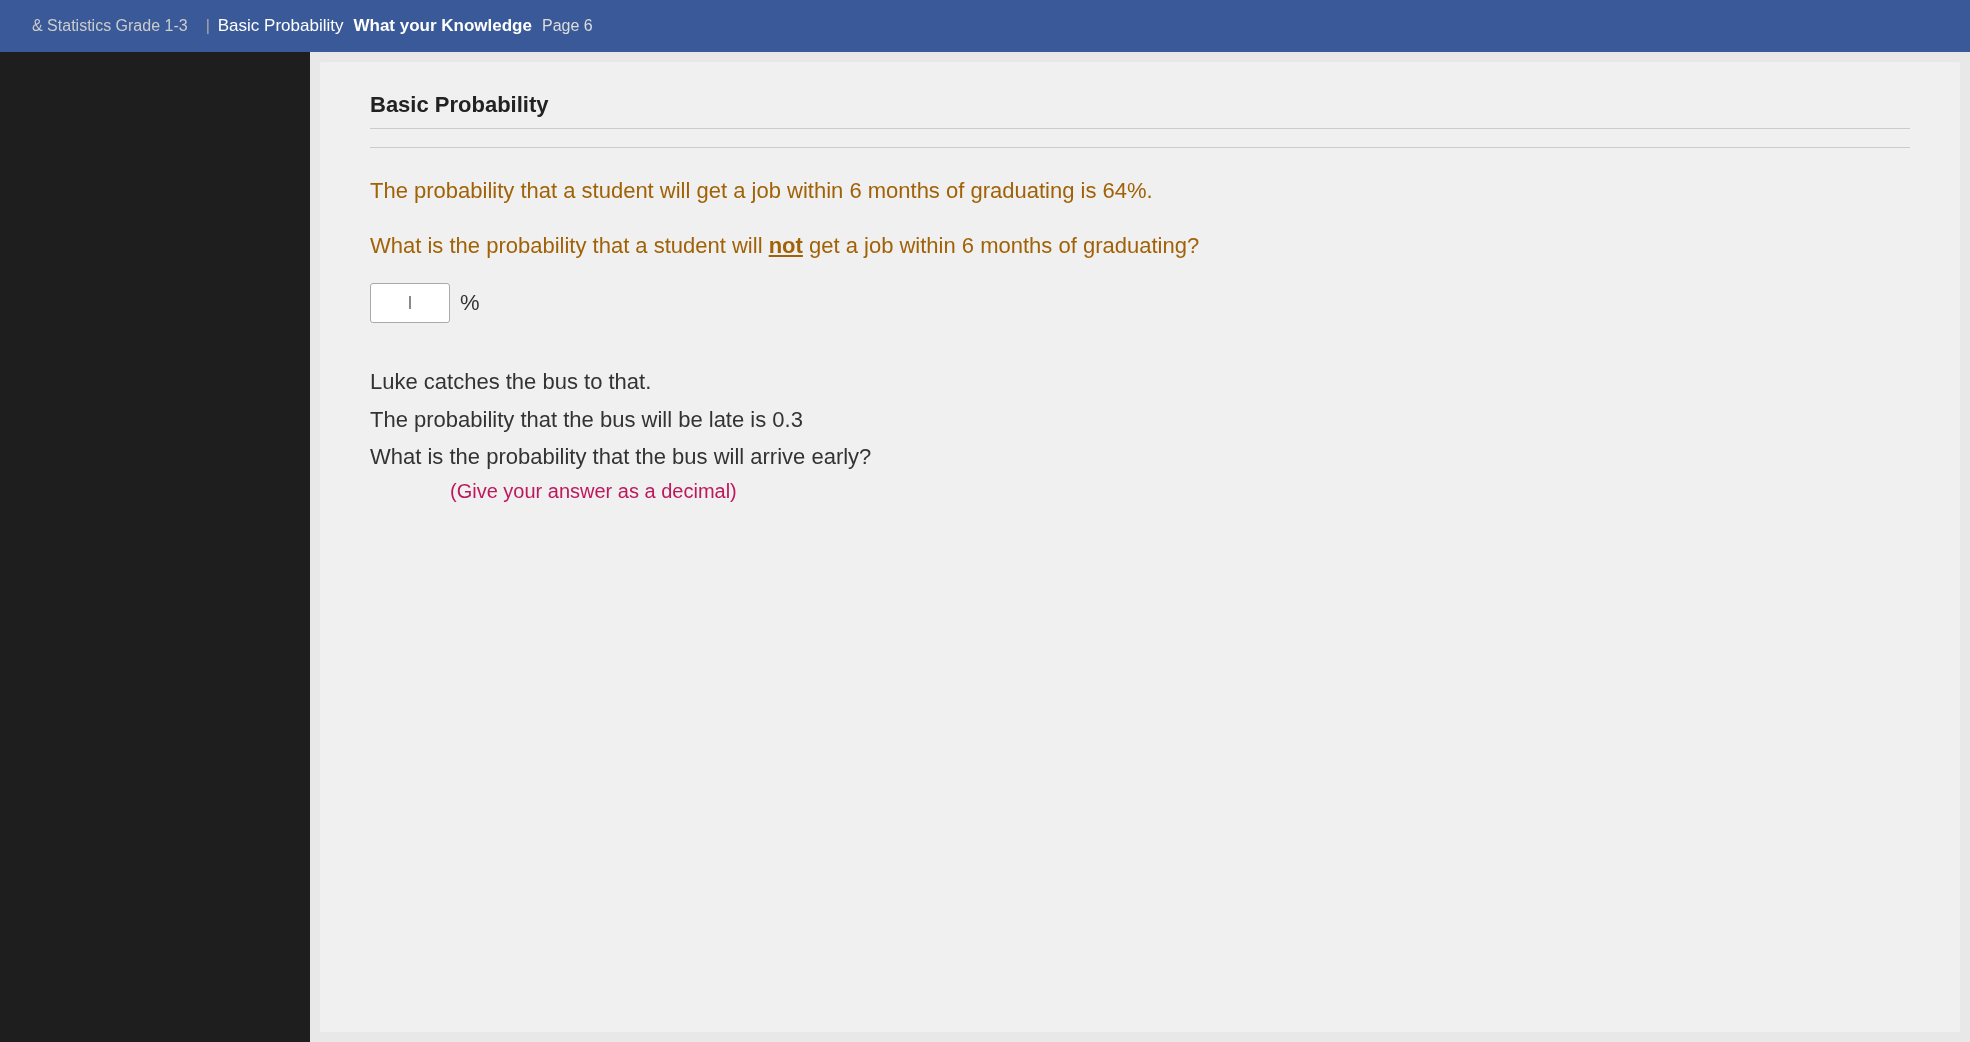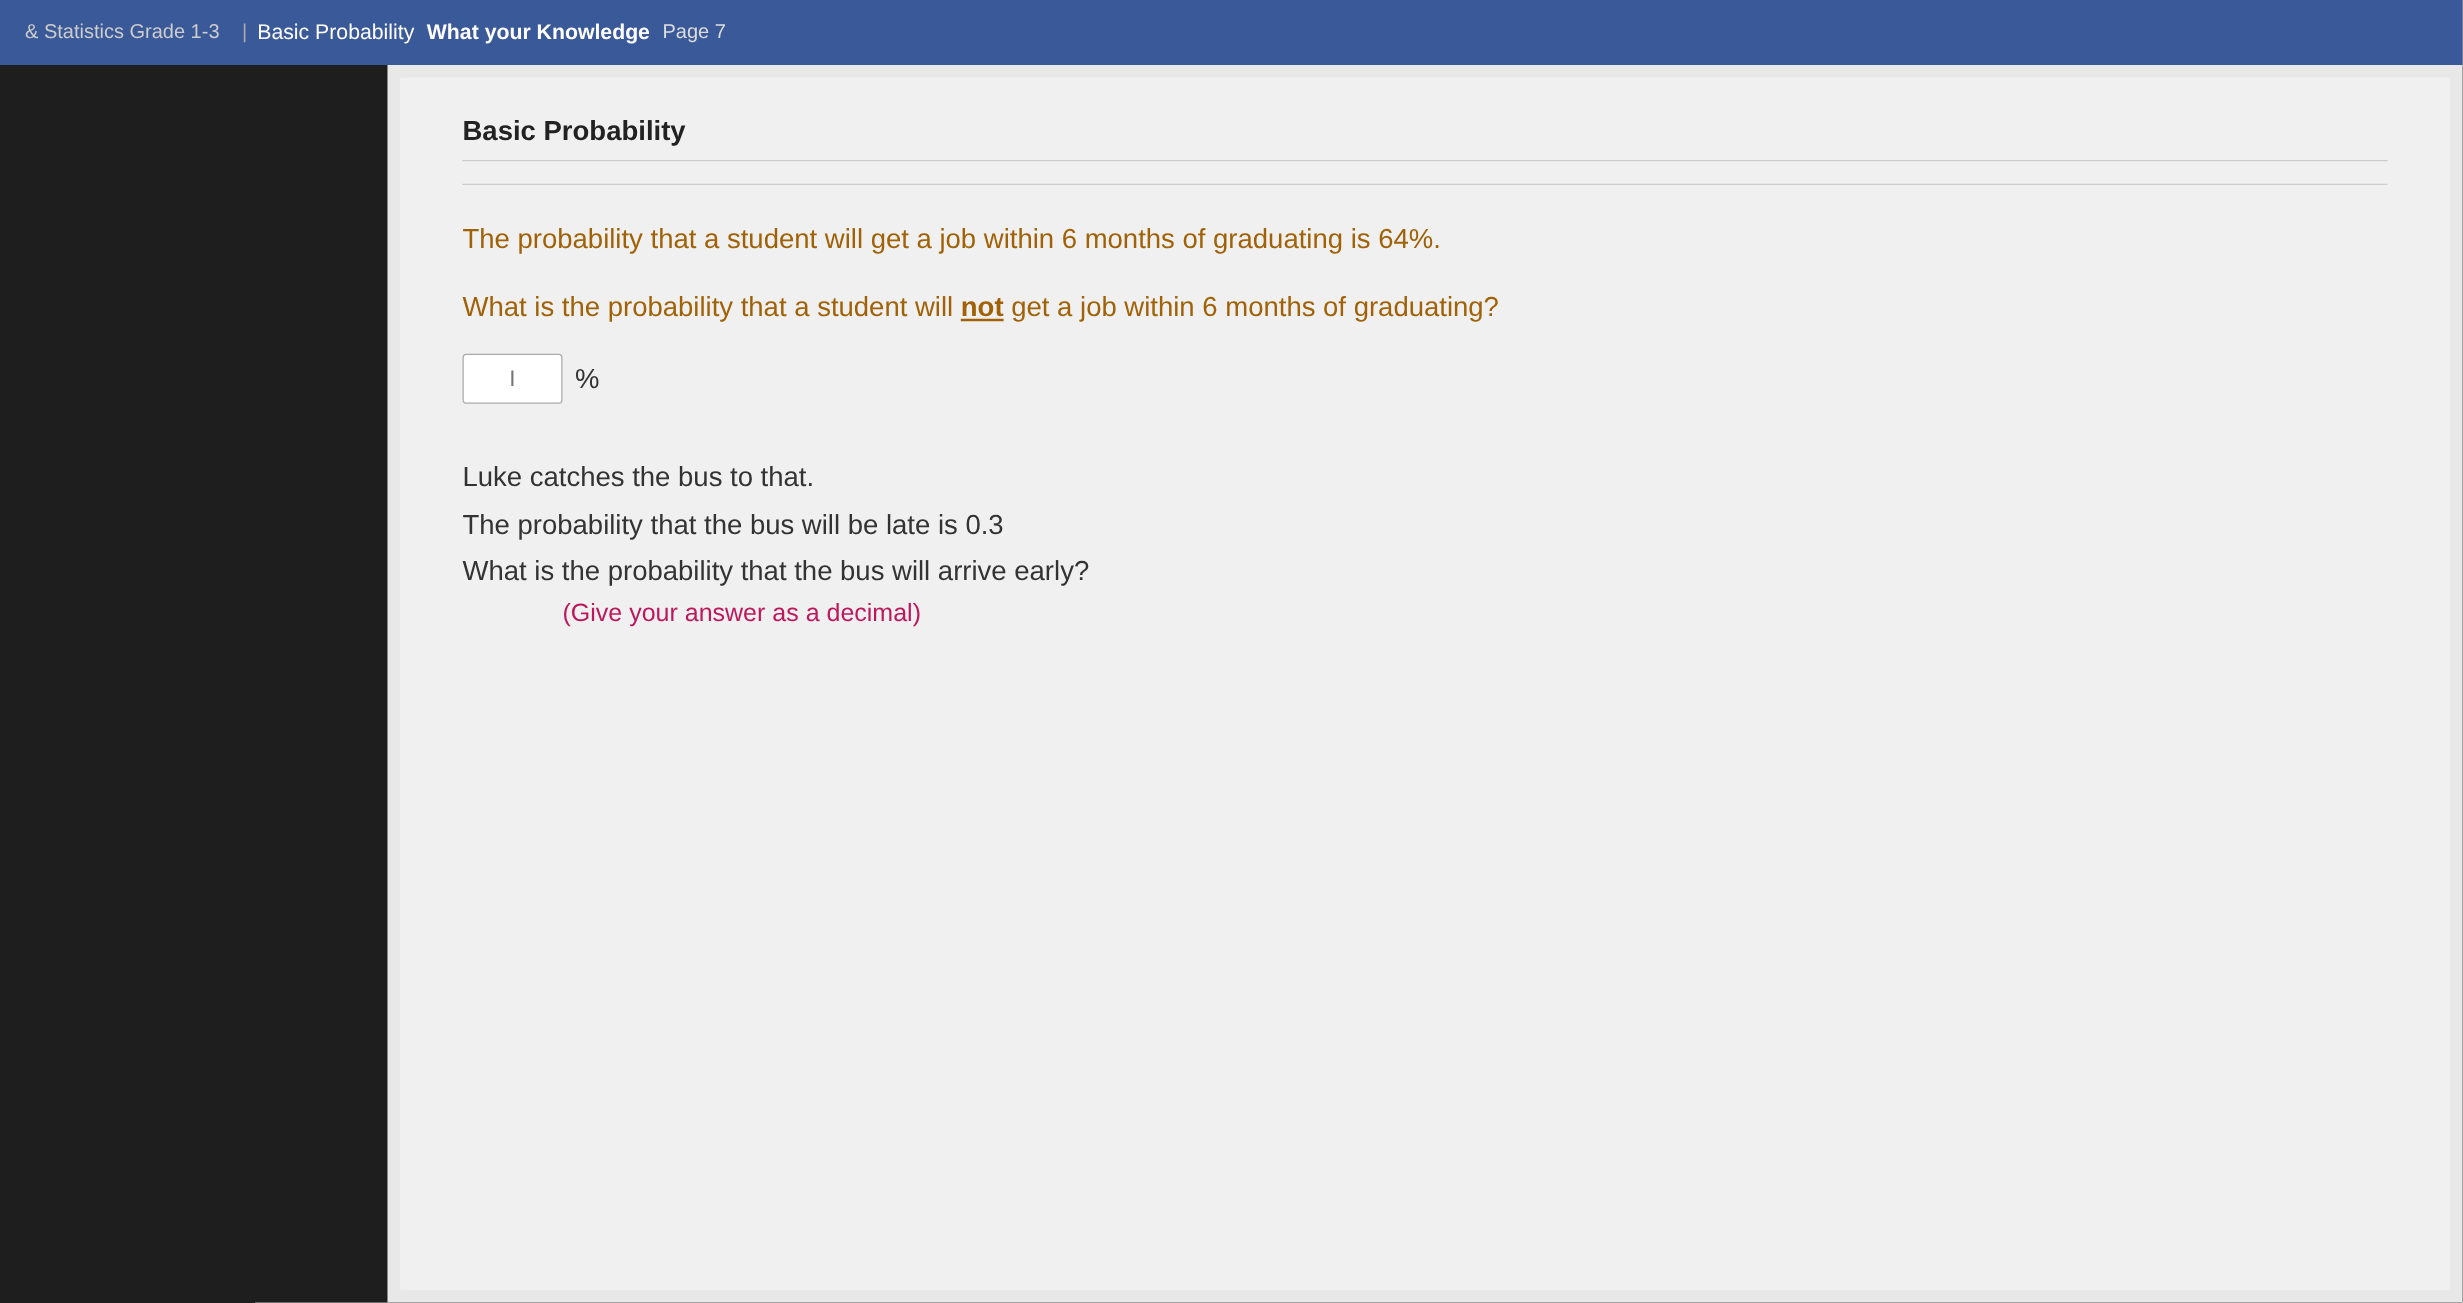--- a/index.html
+++ b/index.html
@@ -17,21 +17,21 @@
       display: flex;
       flex-direction: column;
     }
 
     .top-bar {
       width: 100%;
       height: 52px;
       background: #3a5998;
       display: flex;
       align-items: center;
-      padding: 0 20px;
+      padding: 0 32px;
       flex-shrink: 0;
     }
 
     .top-bar-breadcrumb {
       color: #ccc;
       font-size: 16px;
       margin-right: 10px;
     }
 
     .top-bar-separator {
@@ -161,21 +161,21 @@
     }
   </style>
 </head>
 <body>
 
 <div class="top-bar">
   <span class="top-bar-breadcrumb">&amp; Statistics Grade 1-3</span>
   <span class="top-bar-separator">|</span>
   <span class="top-bar-title">Basic Probability</span>
   <span class="top-bar-section">What your Knowledge</span>
-  <span class="top-bar-page">Page 7</span>
+  <span class="top-bar-page">Page 6</span>
 </div>
 
 <div class="main-content">
 
   <div class="left-sidebar"></div>
 
   <div class="page-area">
     <div class="page-container">
 
       <div class="page-title">Basic Probability</div>

